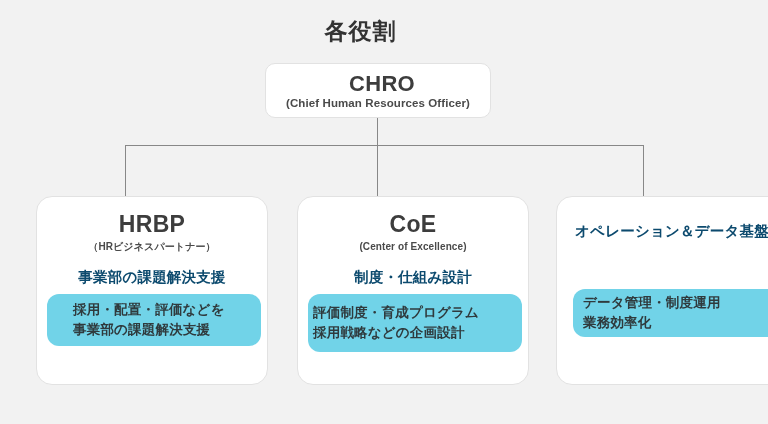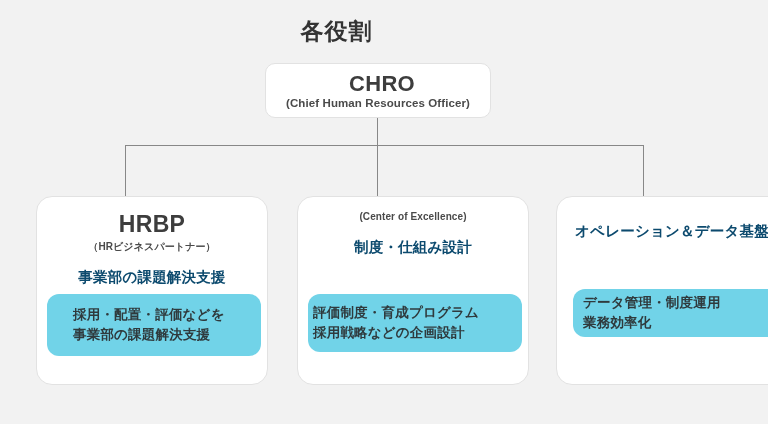--- a/index.html
+++ b/index.html
@@ -27,20 +27,21 @@
     position: absolute;
     left: 0;
     top: 16px;
     width: 673px;
     text-align: center;
     font-size: 23px;
     font-weight: bold;
     color: #333333;
     letter-spacing: 1px;
     line-height: 30px;
+    padding-left: 24px;
   }
 
   
   .conn {
     position: absolute;
     background: #888888;
   }
   .conn-v-top {           
     left: 377px;
     top: 118px;
@@ -146,21 +147,21 @@
     border-radius: 12px;
     box-sizing: border-box;
     display: flex;
     flex-direction: column;
     justify-content: center;
   }
   .card-hrbp .card-highlight {
     left: 10px;
     top: 97px;
     width: 214px;
-    height: 62px;
+    height: 52px;
     padding-left: 26px;
   }
   .card-coe .card-highlight {
     left: 10px;
     top: 97px;
     width: 214px;
     height: 58px;
     padding-left: 5px;
   }
   .card-hrops .card-highlight {
@@ -201,20 +202,21 @@
     <div class="card-acronym">HRBP</div>
     <div class="card-fullname">（HRビジネスパートナー）</div>
     <div class="card-summary">事業部の課題解決支援</div>
     <div class="card-highlight">
       <div class="hl-line">採用・配置・評価などを</div>
       <div class="hl-line">事業部の課題解決支援</div>
     </div>
   </div>
 
   <div class="card card-role card-coe">
+    <div class="card-acronym">CoE</div>
     <div class="card-fullname">(Center of Excellence)</div>
     <div class="card-summary">制度・仕組み設計</div>
     <div class="card-highlight">
       <div class="hl-line">評価制度・育成プログラム</div>
       <div class="hl-line">採用戦略などの企画設計</div>
     </div>
   </div>
 
   <div class="card card-role card-hrops">
     <div class="card-summary">オペレーション＆データ基盤</div>

